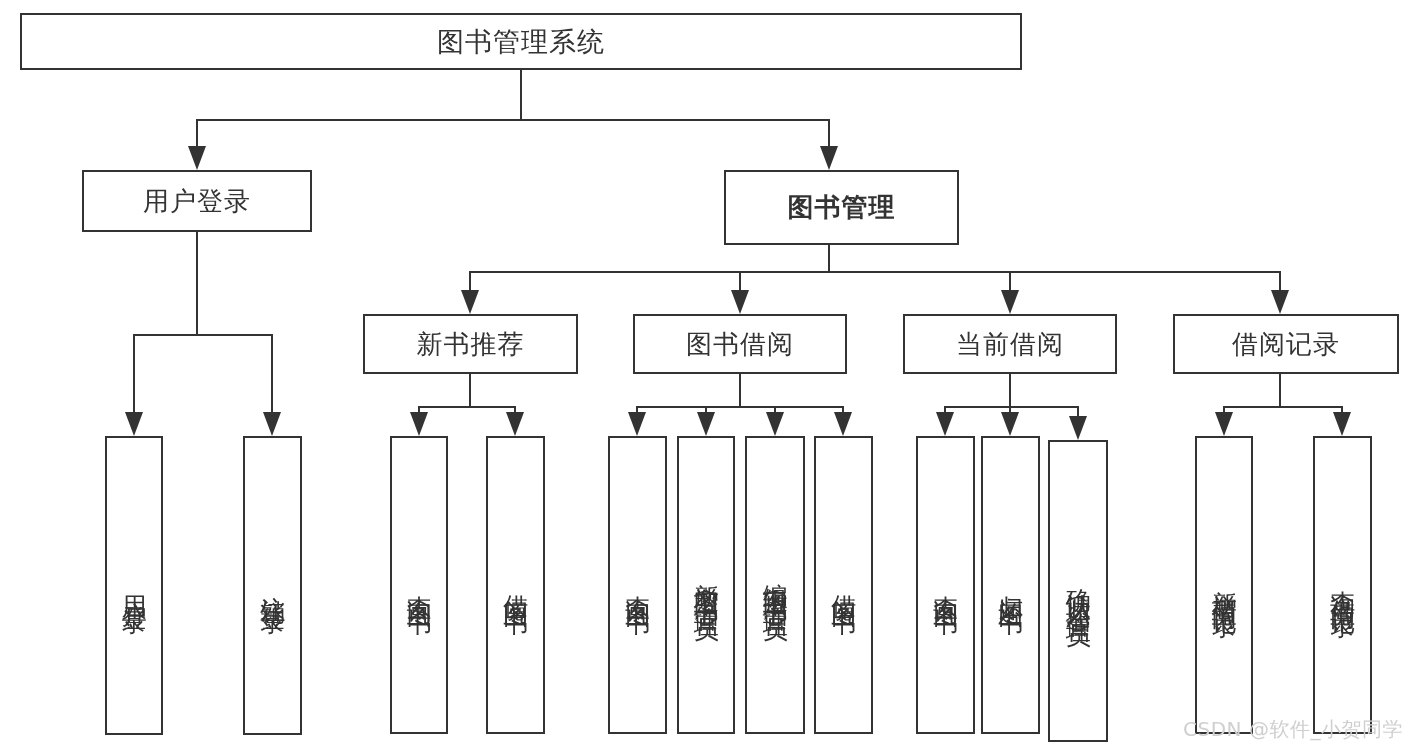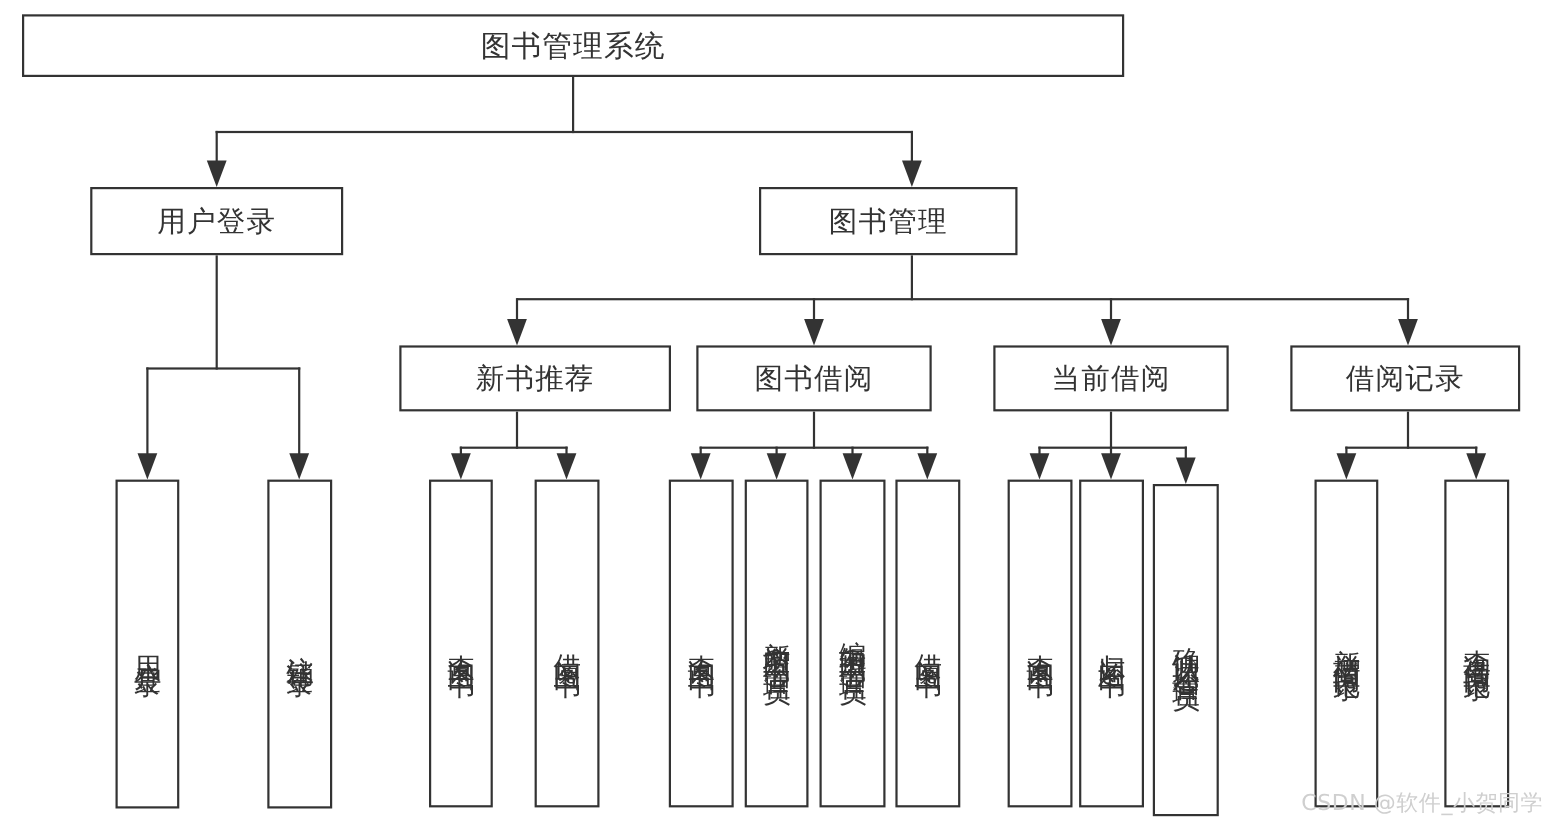--- a/index.html
+++ b/index.html
@@ -74,21 +74,21 @@
   <div class="vline" style="left:520px; top:70px; height:51px;"></div>
   <div class="hline" style="left:196px; top:119px; width:634px;"></div>
   <div class="vline" style="left:196px; top:119px; height:29px;"></div>
   <div class="arrow" style="left:188px; top:146px;"></div>
   <div class="vline" style="left:828px; top:119px; height:29px;"></div>
   <div class="arrow" style="left:820px; top:146px;"></div>
 
   <div class="box" style="left:82px; top:170px; width:230px; height:62px;">
     <span>用户登录</span>
   </div>
-  <div class="box" style="left:690px; top:170px; width:235px; height:62px;">
+  <div class="box" style="left:724px; top:170px; width:235px; height:75px;font-weight:bold;">
     <span>图书管理</span>
   </div>
 
   <div class="vline" style="left:196px; top:232px; height:104px;"></div>
   <div class="hline" style="left:133px; top:334px; width:140px;"></div>
   <div class="vline" style="left:133px; top:334px; height:80px;"></div>
   <div class="arrow" style="left:125px; top:412px;"></div>
   <div class="vline" style="left:271px; top:334px; height:80px;"></div>
   <div class="arrow" style="left:263px; top:412px;"></div>
 
@@ -96,30 +96,30 @@
   <div class="hline" style="left:470px; top:271px; width:811px;"></div>
   <div class="vline" style="left:469px; top:271px; height:21px;"></div>
   <div class="arrow" style="left:461px; top:290px;"></div>
   <div class="vline" style="left:739px; top:271px; height:21px;"></div>
   <div class="arrow" style="left:731px; top:290px;"></div>
   <div class="vline" style="left:1009px; top:271px; height:21px;"></div>
   <div class="arrow" style="left:1001px; top:290px;"></div>
   <div class="vline" style="left:1279px; top:271px; height:21px;"></div>
   <div class="arrow" style="left:1271px; top:290px;"></div>
 
-  <div class="box" style="left:363px; top:314px; width:247px; height:60px;">
+  <div class="box" style="left:363px; top:314px; width:215px; height:60px;">
     <span>新书推荐</span>
   </div>
   <div class="box" style="left:903px; top:314px; width:214px; height:60px;">
     <span>当前借阅</span>
   </div>
   <div class="box" style="left:633px; top:314px; width:214px; height:60px;">
     <span>图书借阅</span>
   </div>
-  <div class="box" style="left:1173px; top:314px; width:209px; height:60px;">
+  <div class="box" style="left:1173px; top:314px; width:226px; height:60px;">
     <span>借阅记录</span>
   </div>
 
   <div class="vline" style="left:469px; top:374px; height:34px;"></div>
   <div class="hline" style="left:418px; top:406px; width:98px;"></div>
   <div class="vline" style="left:418px; top:406px; height:8px;"></div>
   <div class="arrow" style="left:410px; top:412px;"></div>
   <div class="vline" style="left:514px; top:406px; height:8px;"></div>
   <div class="arrow" style="left:506px; top:412px;"></div>
 

